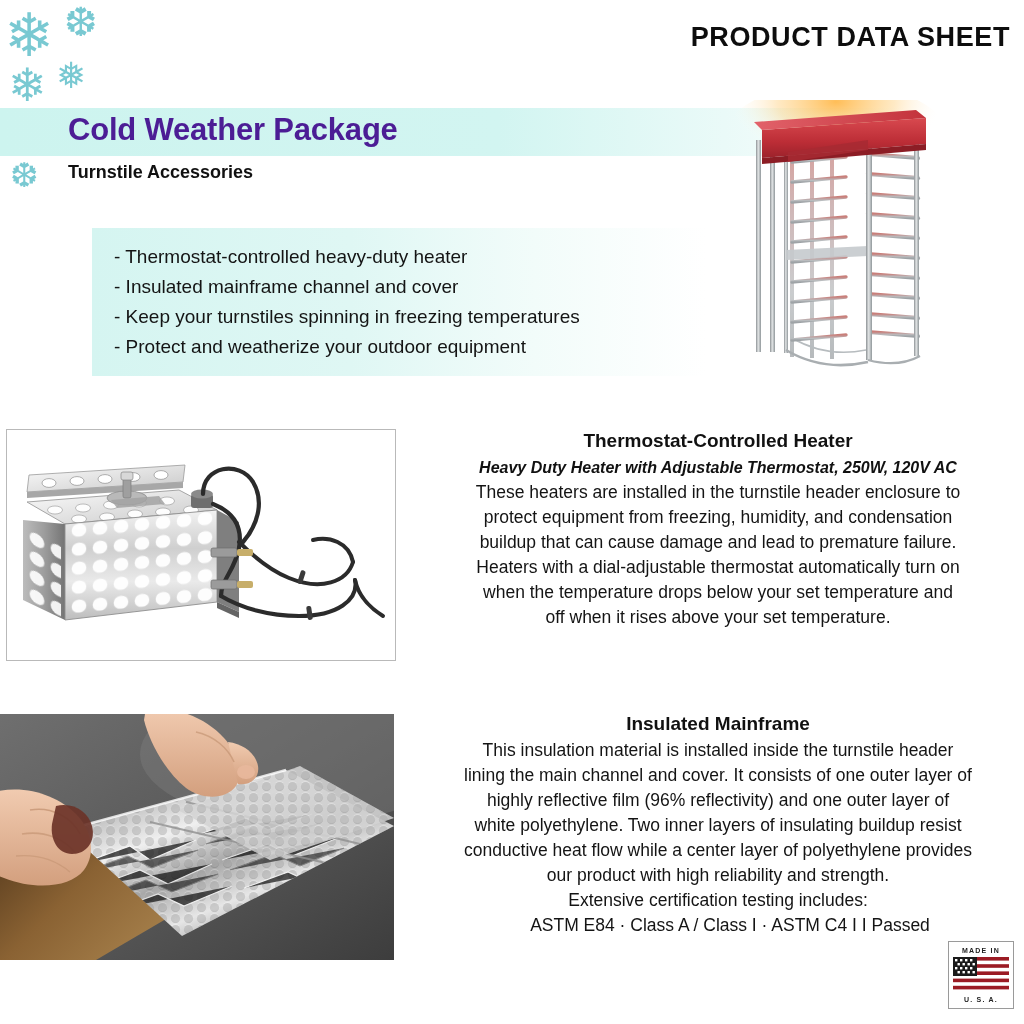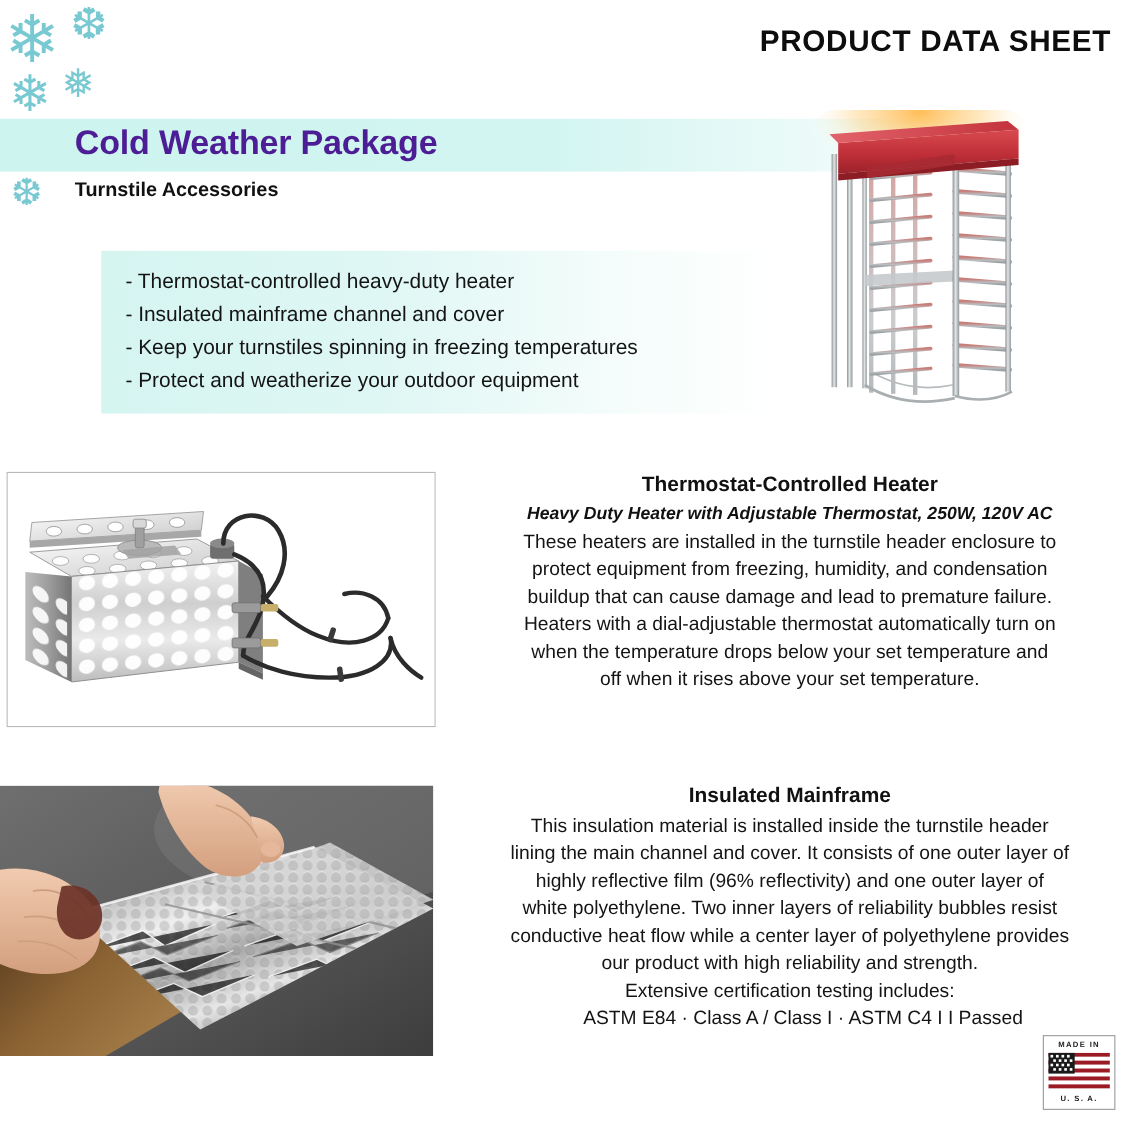--- a/index.html
+++ b/index.html
@@ -514,21 +514,21 @@
         </g>
       </svg>
     </div>
 
     <div class="sec-text" style="top:712px;">
       <p class="sec-head">Insulated Mainframe</p>
       <p class="sec-body">
         <span class="ln">This insulation material is installed inside the turnstile header</span>
         <span class="ln">lining the main channel and cover. It consists of one outer layer of</span>
         <span class="ln">highly reflective film (96% reflectivity) and one outer layer of</span>
-        <span class="ln">white polyethylene. Two inner layers of reliability bubbles resist</span>
+        <span class="ln">white polyethylene. Two inner layers of insulating buildup resist</span>
         <span class="ln">conductive heat flow while a center layer of polyethylene provides</span>
         <span class="ln">our product with high reliability and strength.</span>
         <span class="ln">Extensive certification testing includes:</span>
         <span class="cert-line">ASTM E84 · Class A / Class I · ASTM C4 I I Passed</span>
       </p>
     </div>
   </div>
 
   <div class="usa-badge">
     <div class="usa-text">MADE IN</div>

